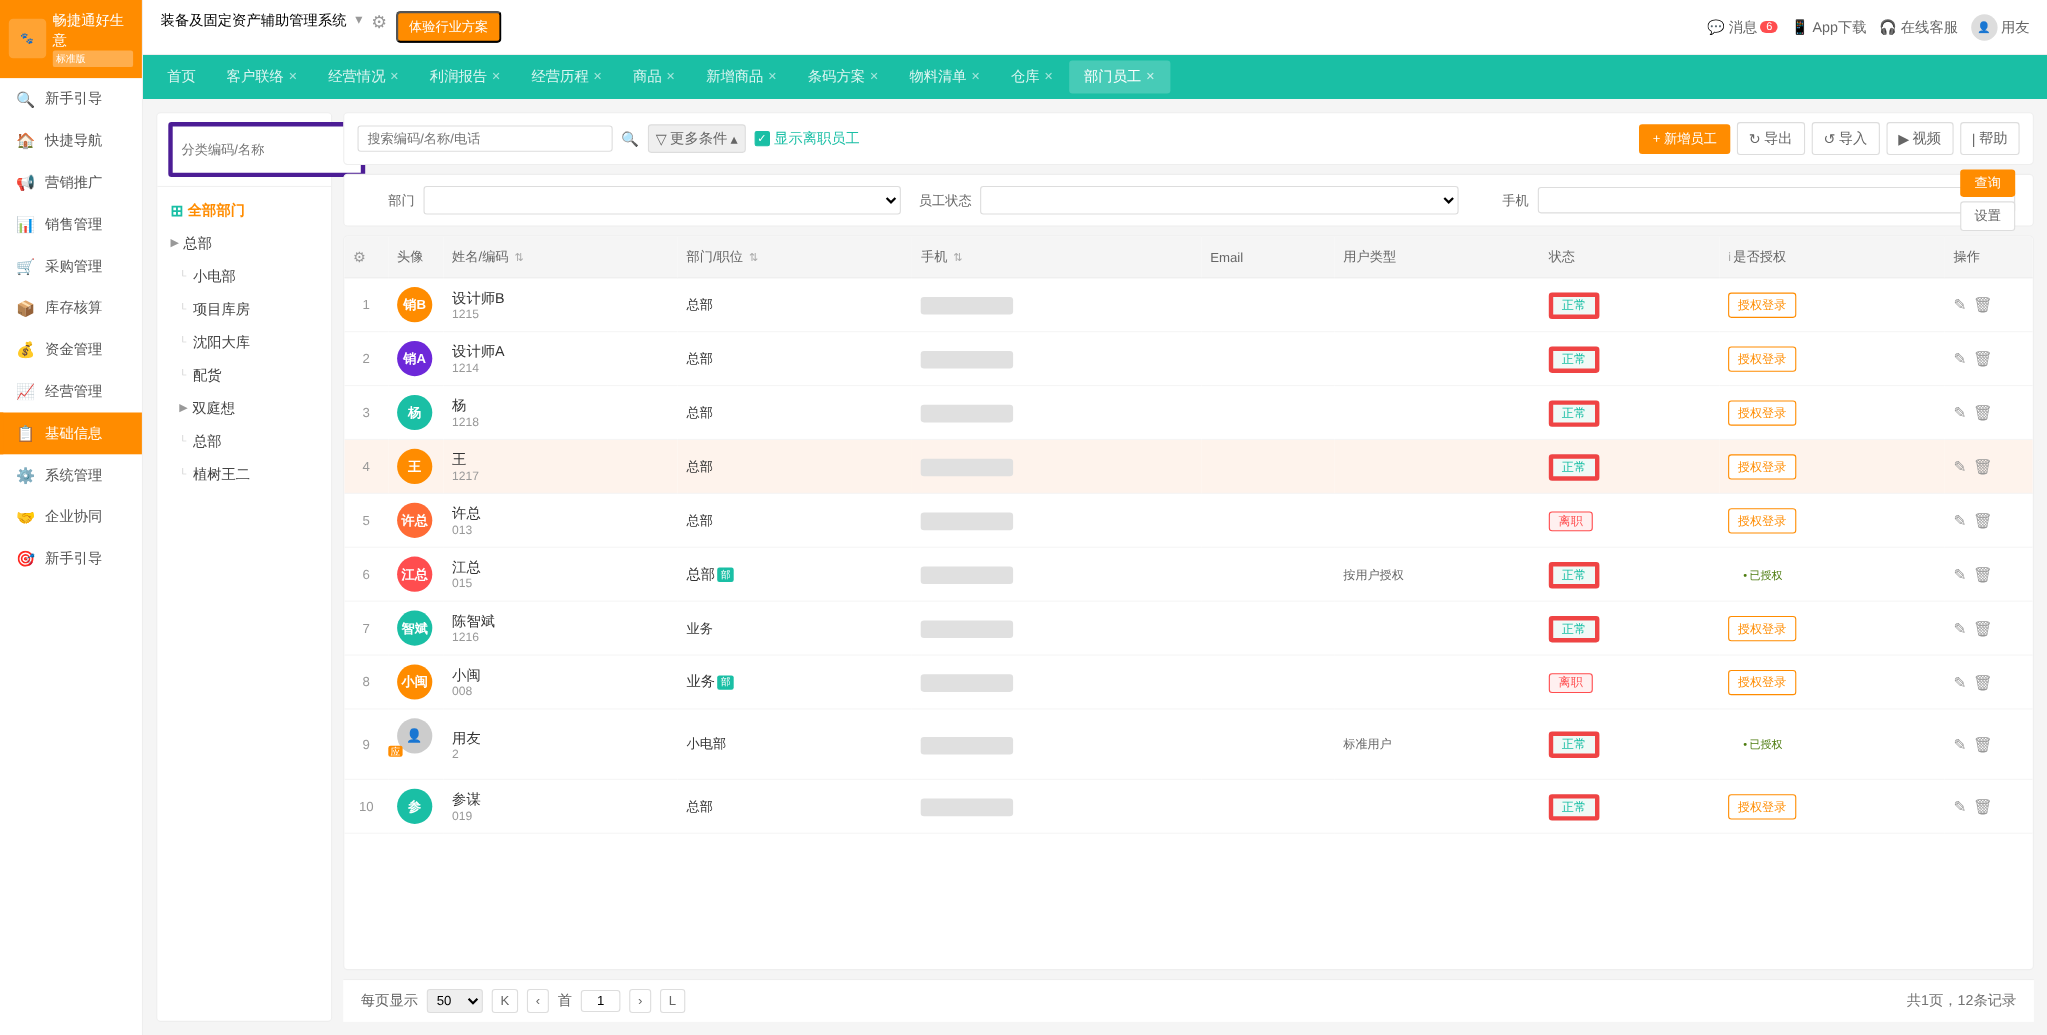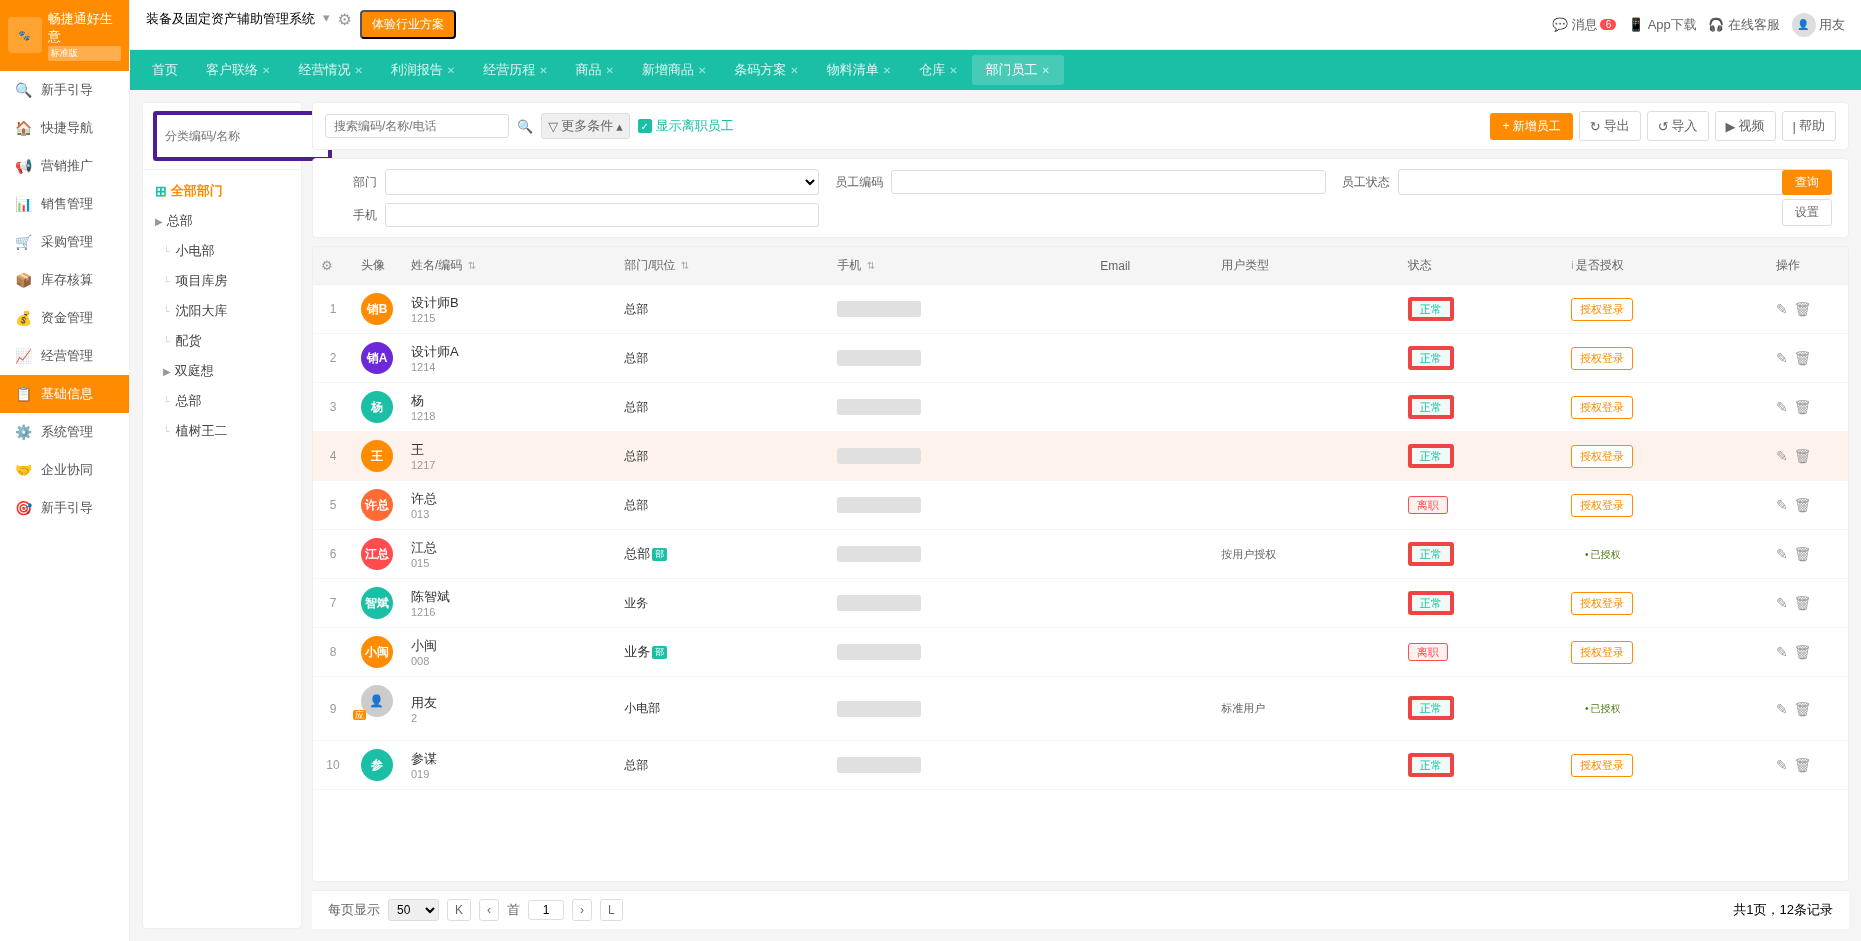--- a/index.html
+++ b/index.html
@@ -43,21 +43,21 @@
     .dept-list { padding: 6px 0; }
     .dept-item { padding: 6px 12px; cursor: pointer; color: #444; font-size: 12px; display: flex; align-items: center; gap: 4px; }
     .dept-item.active { color: #ff8c00; font-weight: bold; }
     .dept-sub { padding-left: 20px; }
 
     
     .table-area { flex: 1; display: flex; flex-direction: column; gap: 8px; }
 
     
     .search-bar { background: #fff; padding: 8px 12px; border-radius: 4px; border: 1px solid #eee; display: flex; align-items: center; gap: 8px; }
-    .search-input { border: 1px solid #ddd; border-radius: 3px; padding: 4px 8px; font-size: 12px; width: 184px; }
+    .search-input { border: 1px solid #ddd; border-radius: 3px; padding: 4px 8px; font-size: 12px; width: 232px; }
     .search-icon-btn { background: none; border: none; cursor: pointer; color: #999; }
     .filter-btn { display: flex; align-items: center; gap: 3px; color: #666; cursor: pointer; font-size: 12px; padding: 3px 6px; border: 1px solid #ddd; border-radius: 3px; }
     .show-resigned { display: flex; align-items: center; gap: 4px; color: #1abfa5; font-size: 12px; cursor: pointer; }
     .checkbox-teal { width: 14px; height: 14px; border: 1px solid #1abfa5; border-radius: 2px; background: #1abfa5; display: flex; align-items: center; justify-content: center; color: #fff; font-size: 10px; }
     .right-actions { margin-left: auto; display: flex; align-items: center; gap: 6px; }
     .btn-primary { background: #ff8c00; color: #fff; border: none; border-radius: 3px; padding: 5px 12px; cursor: pointer; font-size: 12px; }
     .btn-outline { background: #fff; color: #666; border: 1px solid #ddd; border-radius: 3px; padding: 5px 10px; cursor: pointer; font-size: 12px; display: flex; align-items: center; gap: 3px; }
 
     
     .filter-form { background: #fff; padding: 10px 16px; border-radius: 4px; border: 1px solid #eee; display: grid; grid-template-columns: 1fr 1fr 1fr; gap: 8px 16px; position: relative; }
@@ -89,21 +89,21 @@
     .op-icons { display: flex; gap: 6px; }
     .op-icon { color: #999; cursor: pointer; font-size: 14px; }
     .blurred { background: #e0e0e0; border-radius: 3px; color: transparent; user-select: none; padding: 2px 20px; font-size: 11px; }
     .dept-tag { display: inline-flex; align-items: center; gap: 2px; }
     .tag-badge { background: #1abfa5; color: #fff; font-size: 9px; padding: 0 3px; border-radius: 2px; }
 
     
     .pagination { background: #fff; border-top: 1px solid #eee; padding: 8px 16px; display: flex; align-items: center; gap: 8px; font-size: 12px; color: #666; }
     .page-btn { border: 1px solid #ddd; background: #fff; color: #666; padding: 3px 7px; cursor: pointer; border-radius: 3px; font-size: 12px; }
     .page-input { width: 36px; border: 1px solid #ddd; border-radius: 3px; padding: 2px 4px; text-align: center; font-size: 12px; }
-    .pagination-right { margin-left: auto; color: #000000; }
+    .pagination-right { margin-left: auto; color: #737373; }
 
     .gear-icon { cursor: pointer; color: #999; }
     .sort-icon { color: #aaa; font-size: 10px; margin-left: 2px; }
     .info-icon { color: #aaa; margin-right: 2px; font-size: 11px; }
   </style>
 </head>
 <body>
 
 <div class="sidebar">
   <div class="sidebar-logo">
@@ -324,24 +324,20 @@
           </button>
         </div>
       </div>
 
       <div class="filter-form">
         <div class="filter-row">
           <label class="filter-label">部门</label>
           <select class="filter-select"></select>
         </div>
         <div class="filter-row">
-          <label class="filter-label">员工编码</label>
-          <input class="filter-input" style="">
-        </div>
-        <div class="filter-row">
           <label class="filter-label">员工状态</label>
           <select class="filter-select"></select>
         </div>
         <div class="filter-row">
           <label class="filter-label">手机</label>
           <input class="filter-input" style="">
         </div>
         <div class="filter-actions">
           <button class="btn-query">查询</button>
           <button class="btn-set">设置</button>

